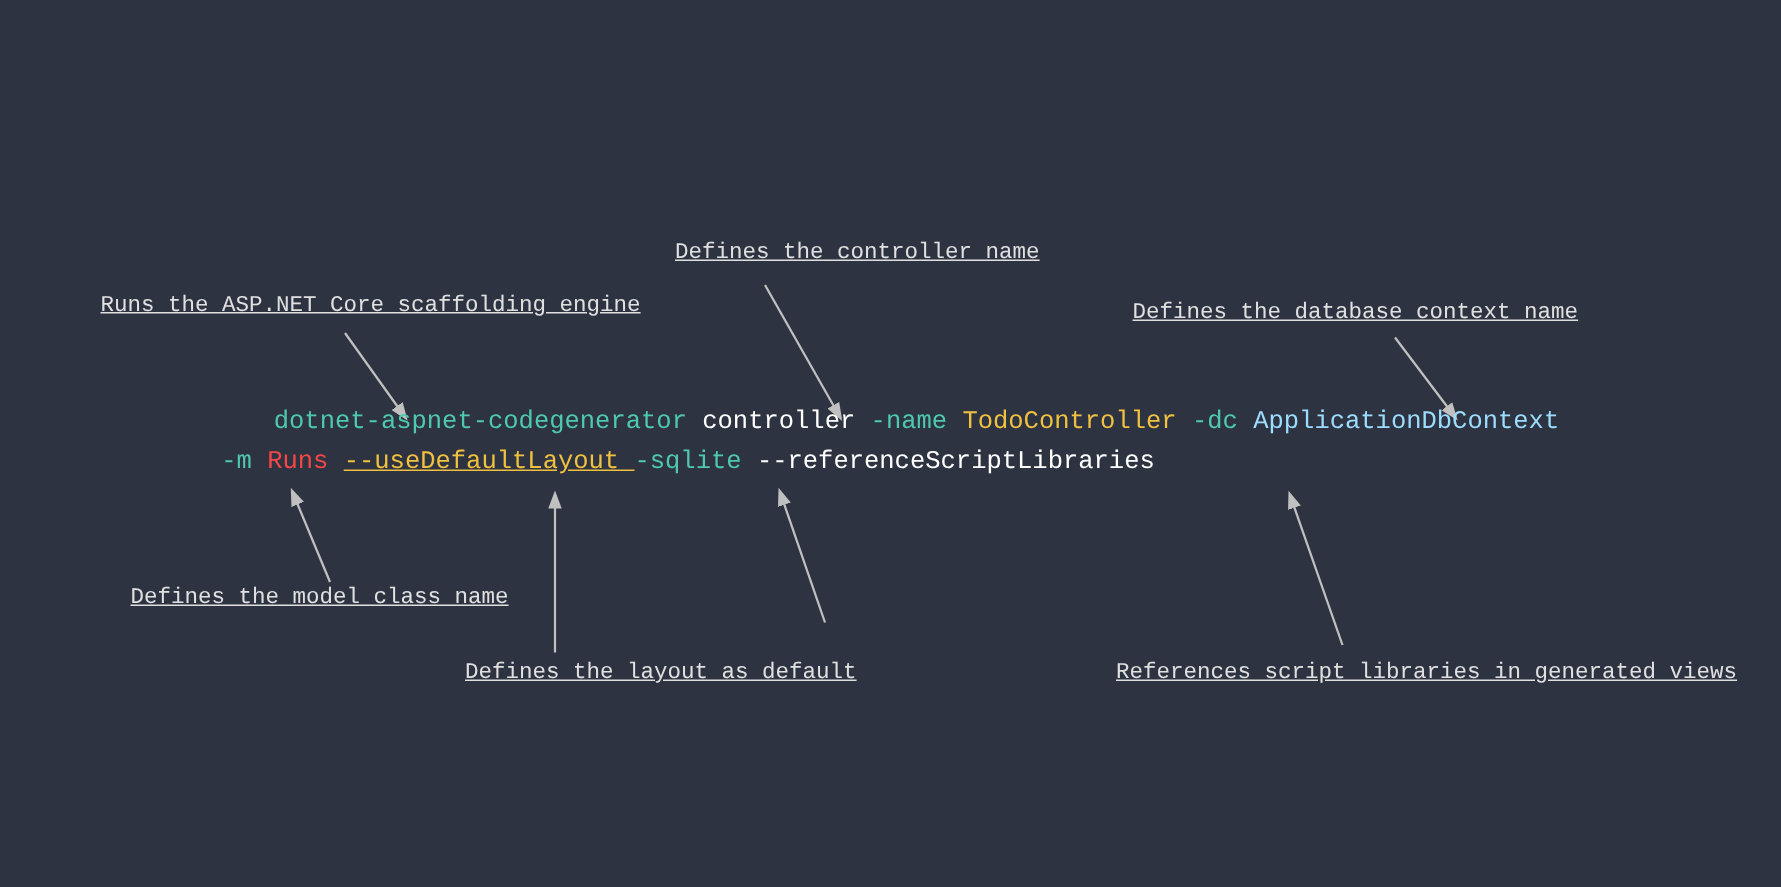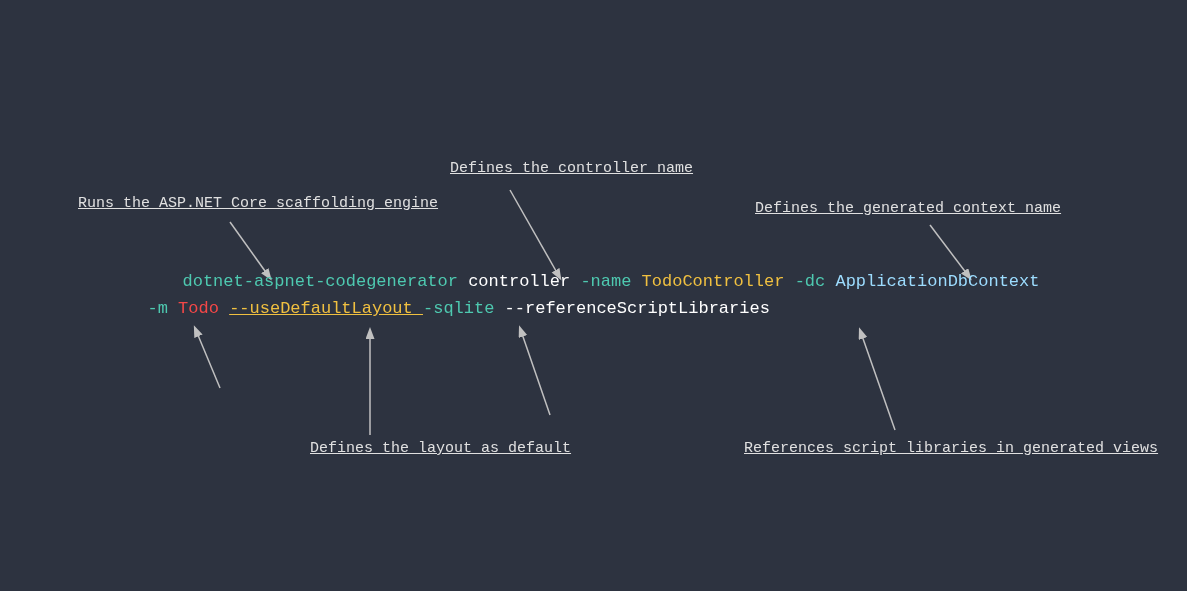--- a/index.html
+++ b/index.html
@@ -93,34 +93,35 @@
 
     <line x1="220" y1="388" x2="195" y2="328"></line>
 
     <line x1="370" y1="435" x2="370" y2="330"></line>
 
     <line x1="550" y1="415" x2="520" y2="328"></line>
 
     <line x1="895" y1="430" x2="860" y2="330"></line>
   </svg>
 
-  <div class="annotation" style="top: 195px; left: 78px;">Runs the ASP.NET Core scaffolding engine</div>
+  <div class="annotation" style="top: 195px; left: 67px;">Runs the ASP.NET Core scaffolding engine</div>
 
   <div class="annotation" style="top: 160px; left: 450px;">Defines the controller name</div>
 
-  <div class="annotation" style="top: 200px; left: 755px;">Defines the generated context name</div>
+  <div class="annotation" style="top: 200px; left: 755px;">Defines the database context name</div>
 
   <div class="code-block">
     <span class="code-line1">
       <span class="c-teal">dotnet-aspnet-codegenerator</span><span class="c-white"> controller </span><span class="c-cmd">-name </span><span class="c-yellow">TodoController </span><span class="c-cmd">-dc </span><span class="c-cyan">ApplicationDbContext</span>
     </span>
     <span class="code-line2">
-      <span class="c-cmd">-m </span><span class="c-red">Todo </span><span class="c-orange">--useDefaultLayout </span><span class="c-cmd">-sqlite </span><span class="c-ref">--referenceScriptLibraries</span>
+      <span class="c-cmd">-m </span><span class="c-red">Runs </span><span class="c-orange">--useDefaultLayout </span><span class="c-cmd">-sqlite </span><span class="c-ref">--referenceScriptLibraries</span>
     </span>
   </div>
 
+  <div class="annotation" style="top: 390px; left: 87px;">Defines the model class name</div>
 
   <div class="annotation" style="top: 440px; left: 310px;">Defines the layout as default</div>
 
 
   <div class="annotation" style="top: 440px; left: 744px;">References script libraries in generated views</div>
 
 </div>
 
 </body></html>

